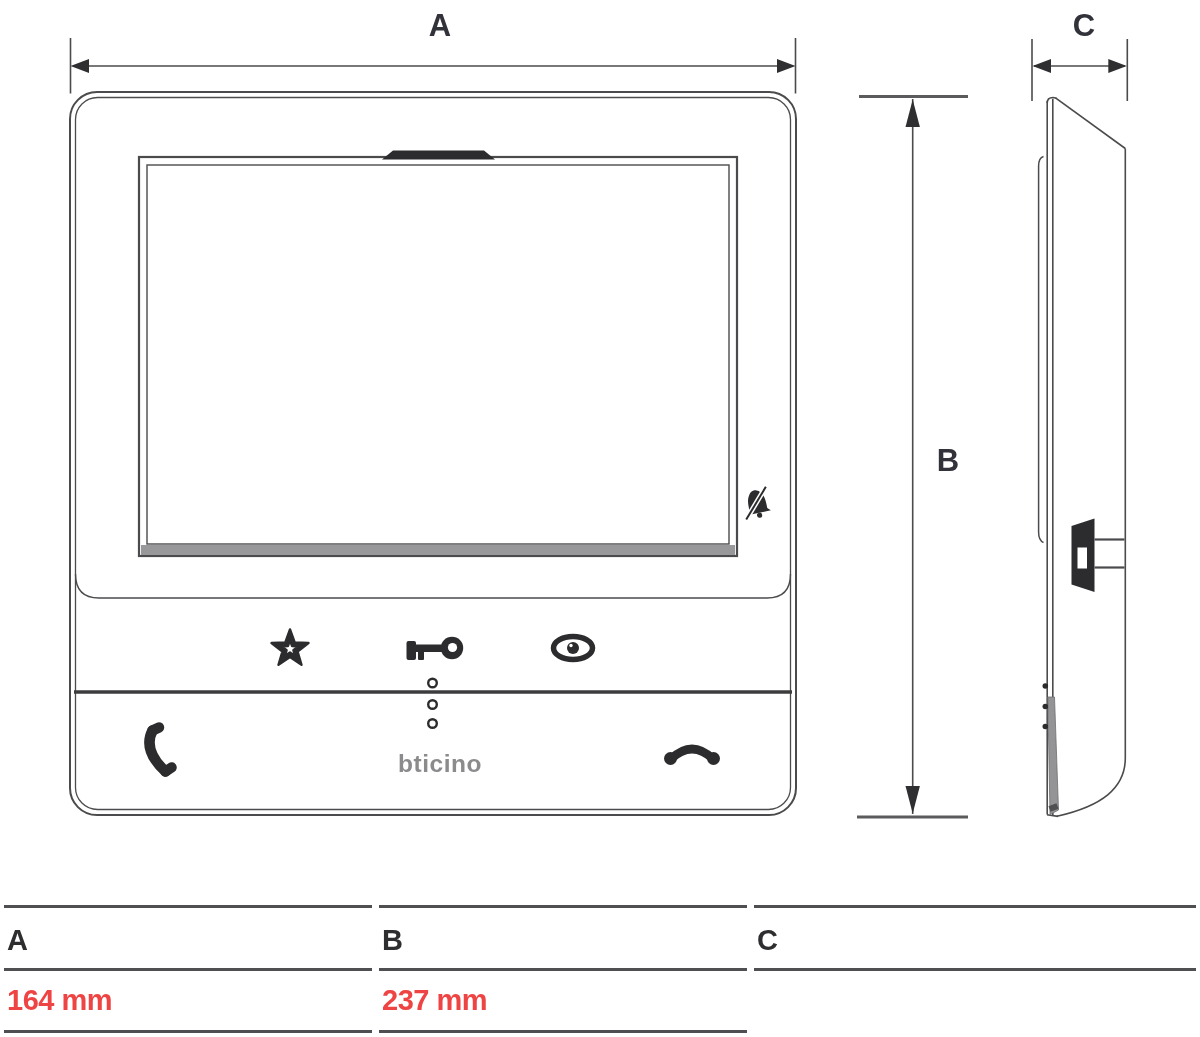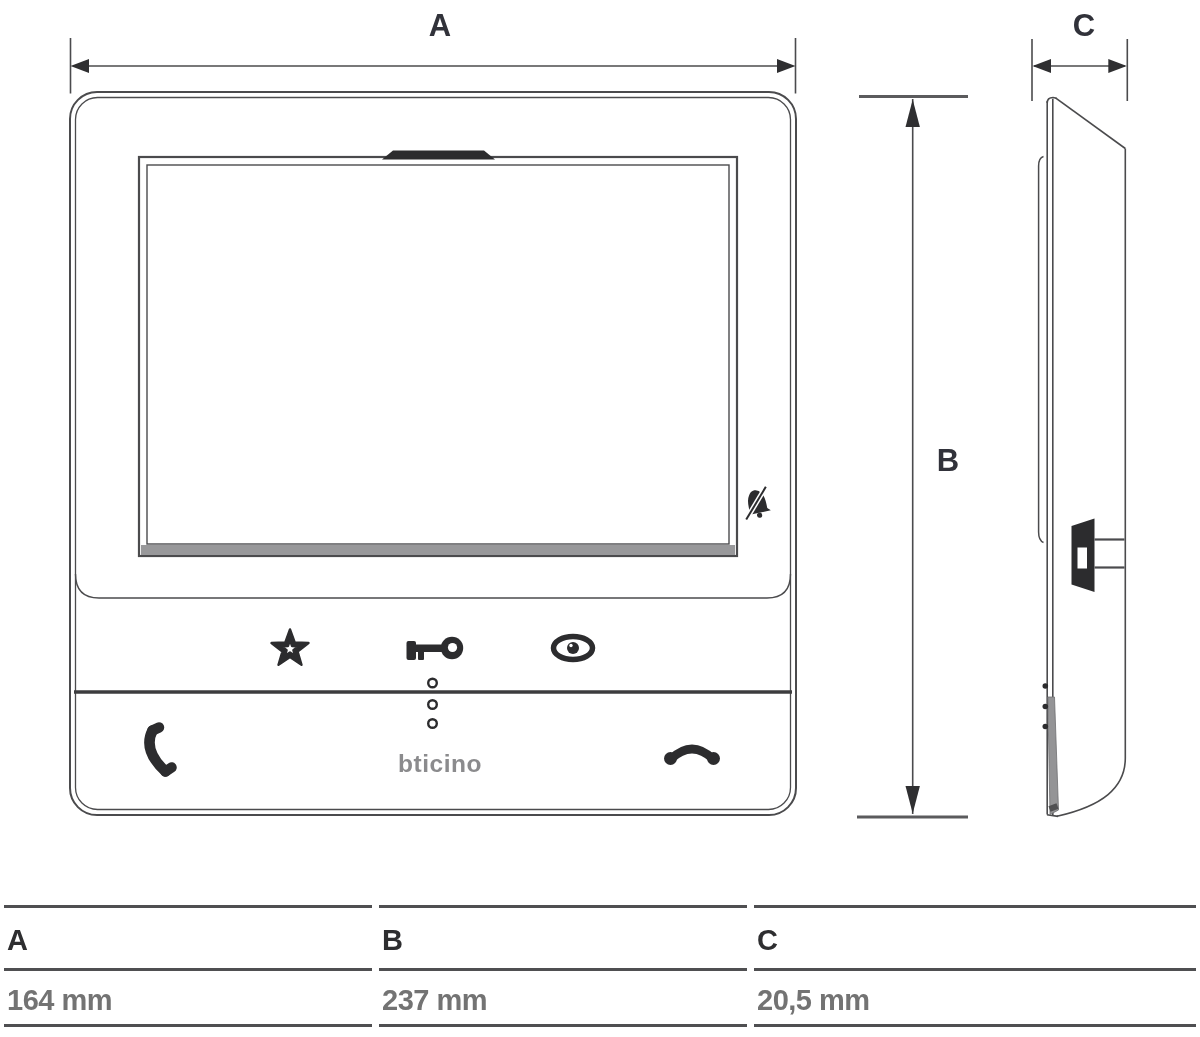--- a/index.html
+++ b/index.html
@@ -6,22 +6,22 @@
   .page{position:relative;width:1200px;height:1037px;background:#fff;overflow:hidden;
         font-family:"Liberation Sans",sans-serif;}
   .drawing{position:absolute;left:0;top:0;}
   .dim-label{font:bold 31px "Liberation Sans",sans-serif;fill:#31323a;}
   .logo-text{font:bold 24.5px "Liberation Sans",sans-serif;fill:#8b8b8d;letter-spacing:.5px;}
   .spec-table{position:absolute;left:4px;top:905px;width:1192px;display:grid;
               grid-template-columns:368px 368px auto;column-gap:7px;}
   .spec-col{border-top:3px solid #4f4f51;}
   .spec-header{border-bottom:3px solid #4f4f51;padding:15px 0 10px 3px;
                font-weight:bold;font-size:29px;line-height:35px;color:#2e2e30;letter-spacing:-0.5px;}
-  .spec-value{border-bottom:3px solid #4f4f51;padding:12px 0 7px 3px;
-              font-weight:bold;font-size:29px;line-height:34px;color:#737373;letter-spacing:-0.5px;}
+  .spec-value{border-bottom:3px solid #4f4f51;padding:12px 0 13px 3px;
+              font-weight:bold;font-size:29px;line-height:34px;color:#ef4444;letter-spacing:-0.5px;}
 </style>
 </head>
 <body>
 
 <div class="page">
 
   <svg class="drawing" width="1200" height="890" viewBox="0 0 1200 890">
 
     <g stroke="#4b4b4d" fill="none">
       <line x1="70.5" y1="38" x2="70.5" y2="93.5" stroke-width="1.6"></line>
@@ -146,17 +146,16 @@
     <div class="spec-col">
       <div class="spec-header">A</div>
       <div class="spec-value">164 mm</div>
     </div>
     <div class="spec-col">
       <div class="spec-header">B</div>
       <div class="spec-value">237 mm</div>
     </div>
     <div class="spec-col">
       <div class="spec-header">C</div>
-      <div class="spec-value">20,5 mm</div>
     </div>
   </div>
 
 </div>
 
 </body></html>

